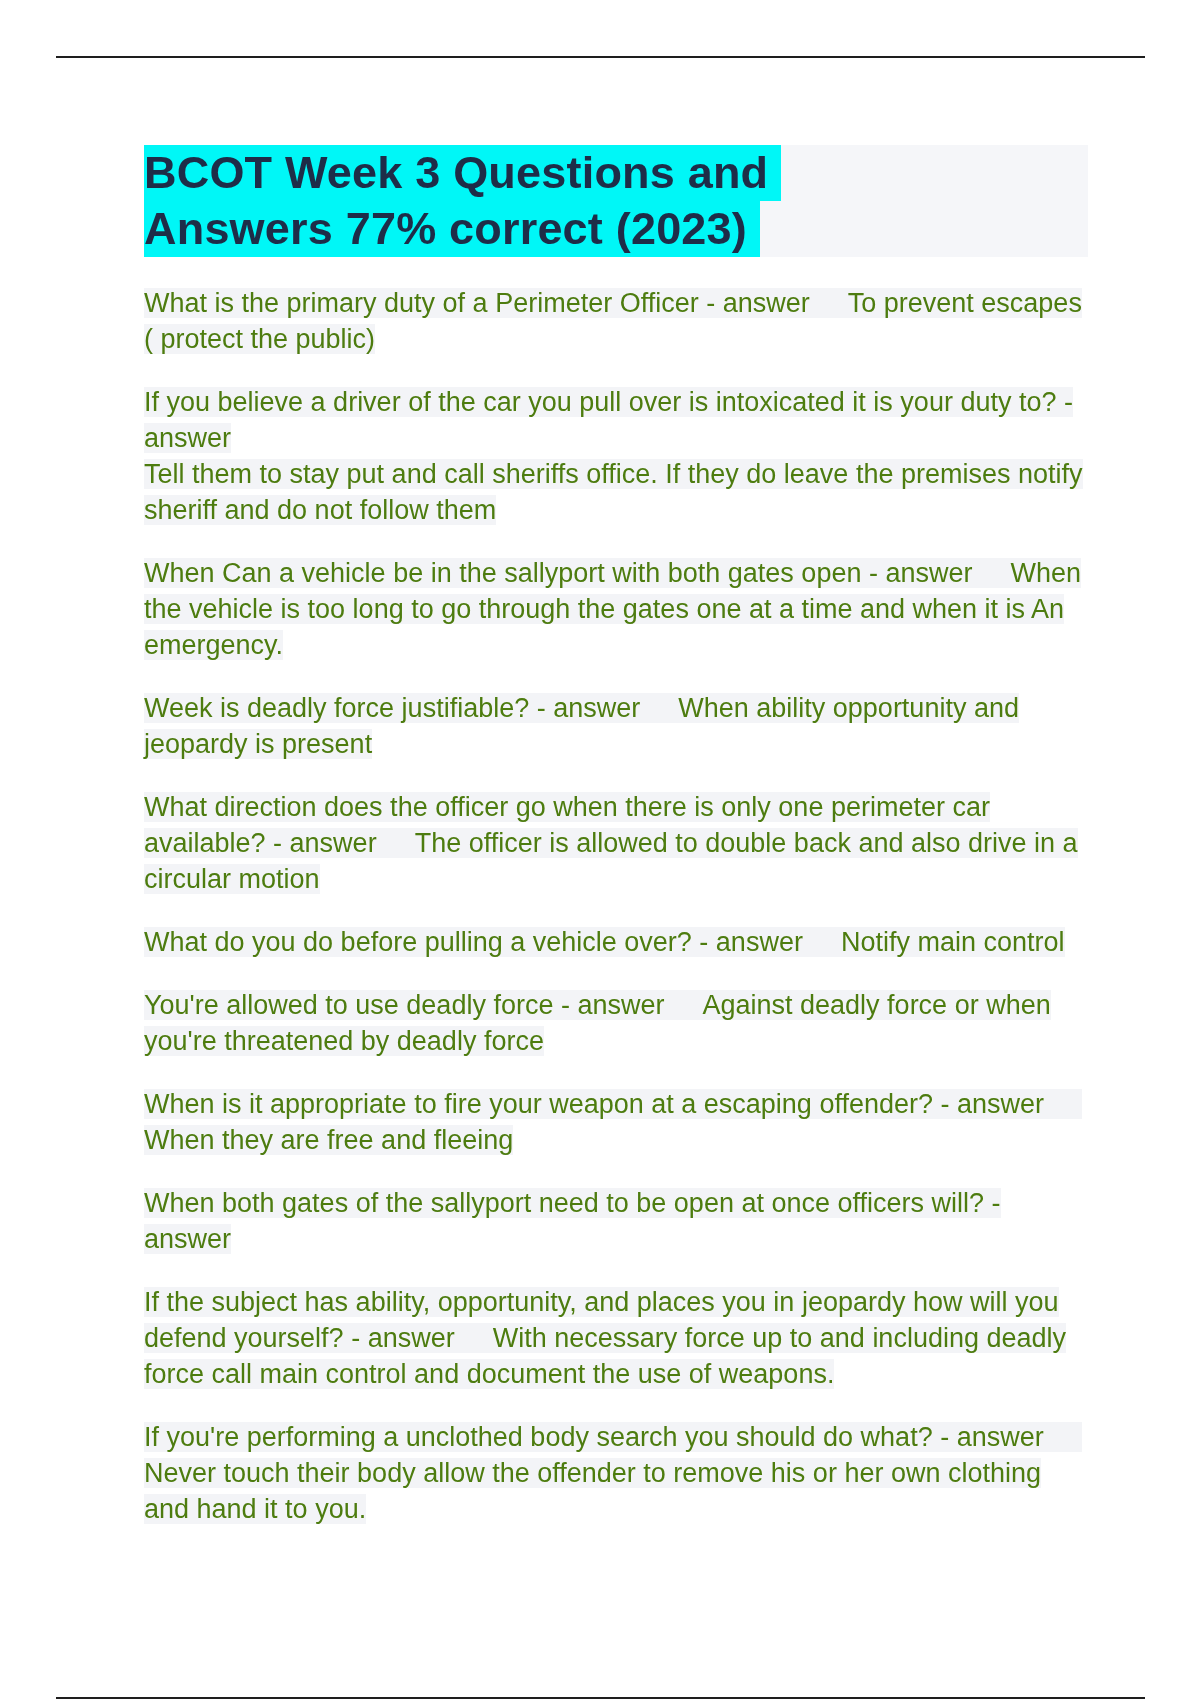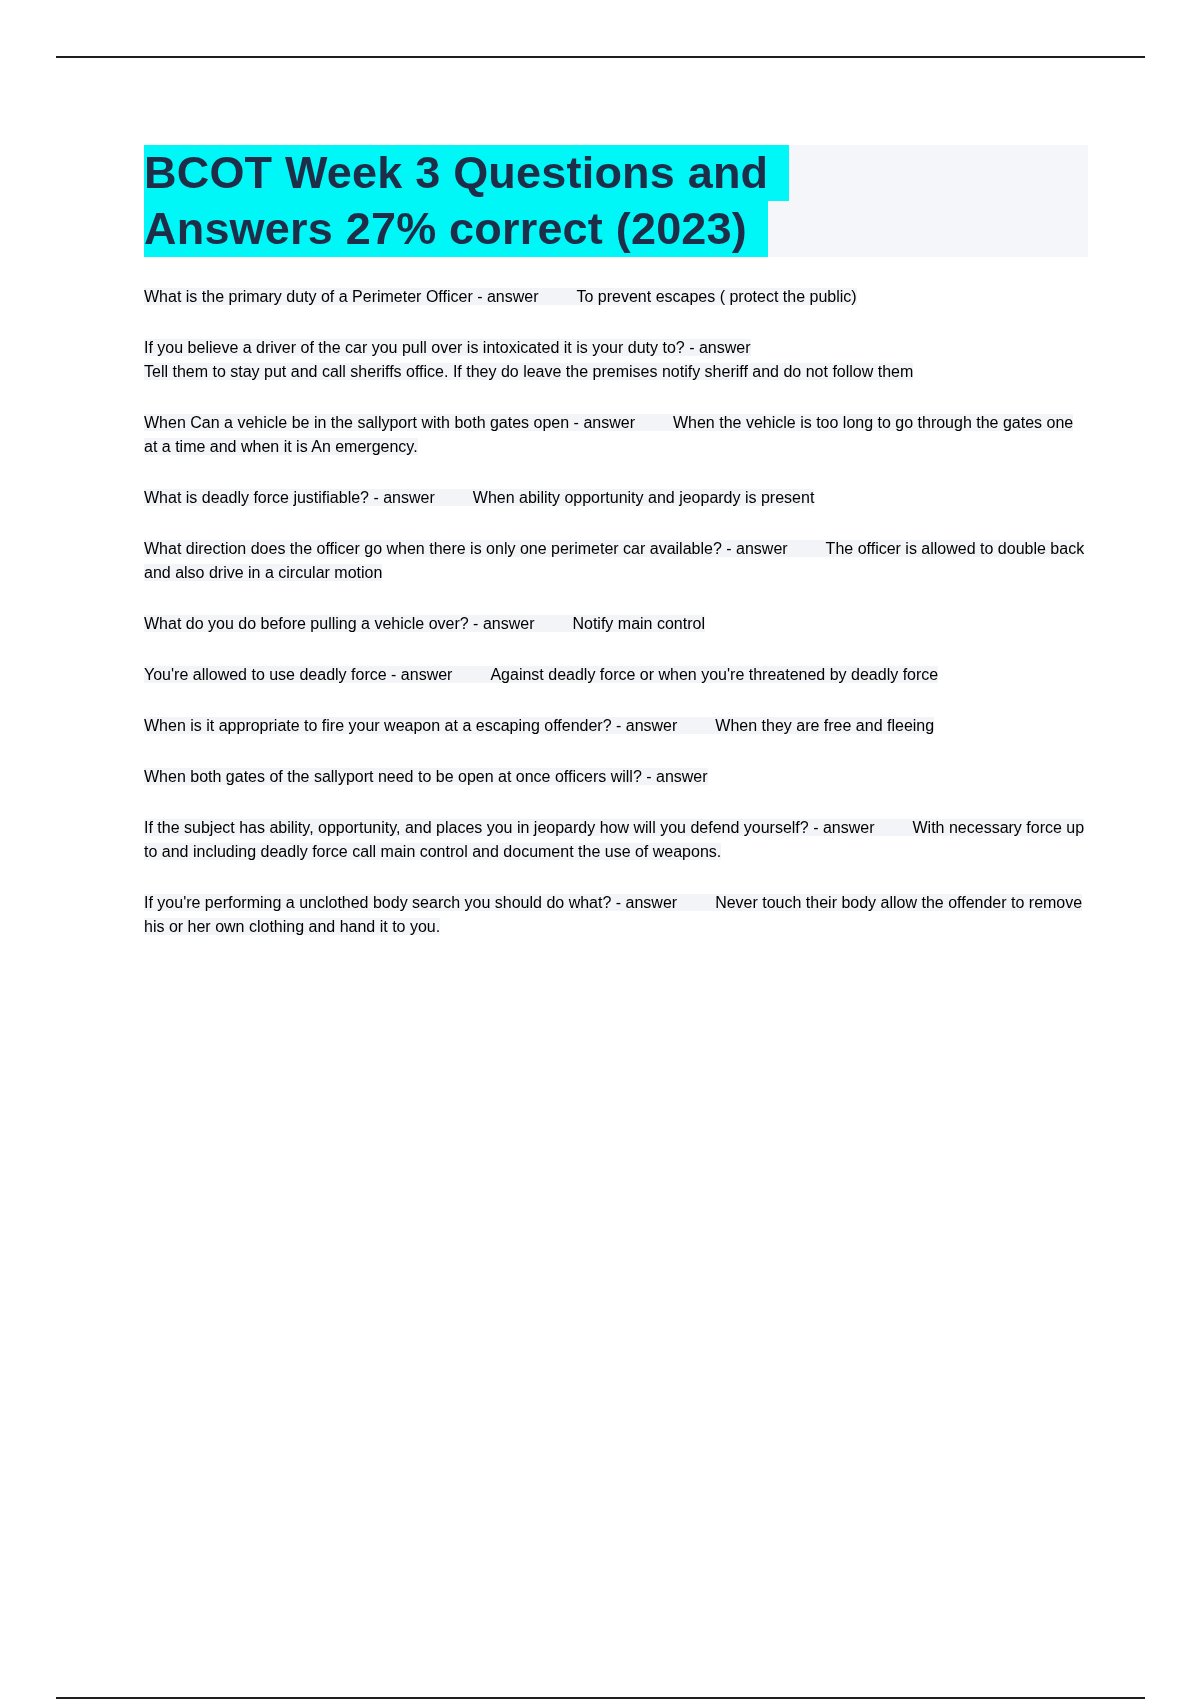--- a/index.html
+++ b/index.html
@@ -31,54 +31,54 @@
       margin: 0;
       font-weight: bold;
       font-size: 45px;
       line-height: 56px;
       color: #1e2d48;
       letter-spacing: 0.2px;
     }
     .title span {
       background: #00f7f7;
       display: inline-block;
-      padding-right: 21px;
+      padding-right: 13px;
     }
     .qa-list { margin-top: 28px; }
     .qa {
-      font-size: 16px;
-      line-height: 24px;
-      color: #000000;
+      font-size: 27px;
+      line-height: 36px;
+      color: #4d7c0f;
       margin-bottom: 27px;
     }
     .qa .hl {
       background: #f3f4f7;
       -webkit-box-decoration-break: clone;
       box-decoration-break: clone;
     }
     .qa .sep { display: inline-block; width: 38px; }
   </style>
 </head>
 <body>
 
 <div class="rule-top"></div>
 
 <div class="content">
   <div class="title-block">
     <h1 class="title">
       <span>BCOT Week 3 Questions and</span><br>
-      <span>Answers 27% correct (2023)</span>
+      <span>Answers 77% correct (2023)</span>
     </h1>
   </div>
 
   <div class="qa-list">
     <p class="qa"><span class="hl"><span>What is the primary duty of a Perimeter Officer</span><span> - answer</span><span class="sep"></span><span>To prevent escapes ( protect the public)</span></span></p>
     <p class="qa"><span class="hl"><span>If you believe a driver of the car you pull over is intoxicated it is your duty to?</span><span> - answer</span><br><span>Tell them to stay put and call sheriffs office. If they do leave the premises notify sheriff and do not follow them</span></span></p>
     <p class="qa"><span class="hl"><span>When Can a vehicle be in the sallyport with both gates open</span><span> - answer</span><span class="sep"></span><span>When the vehicle is too long to go through the gates one at a time and when it is An emergency.</span></span></p>
-    <p class="qa"><span class="hl"><span>What is deadly force justifiable?</span><span> - answer</span><span class="sep"></span><span>When ability opportunity and jeopardy is present</span></span></p>
+    <p class="qa"><span class="hl"><span>Week is deadly force justifiable?</span><span> - answer</span><span class="sep"></span><span>When ability opportunity and jeopardy is present</span></span></p>
     <p class="qa"><span class="hl"><span>What direction does the officer go when there is only one perimeter car available?</span><span> - answer</span><span class="sep"></span><span>The officer is allowed to double back and also drive in a circular motion</span></span></p>
     <p class="qa"><span class="hl"><span>What do you do before pulling a vehicle over?</span><span> - answer</span><span class="sep"></span><span>Notify main control</span></span></p>
     <p class="qa"><span class="hl"><span>You're allowed to use deadly force</span><span> - answer</span><span class="sep"></span><span>Against deadly force or when you're threatened by deadly force</span></span></p>
     <p class="qa"><span class="hl"><span>When is it appropriate to fire your weapon at a escaping offender?</span><span> - answer</span><span class="sep"></span><span>When they are free and fleeing</span></span></p>
     <p class="qa"><span class="hl"><span>When both gates of the sallyport need to be open at once officers will?</span><span> - answer</span><br></span></p>
     <p class="qa"><span class="hl"><span>If the subject has ability, opportunity, and places you in jeopardy how will you defend yourself?</span><span> - answer</span><span class="sep"></span><span>With necessary force up to and including deadly force call main control and document the use of weapons.</span></span></p>
     <p class="qa"><span class="hl"><span>If you're performing a unclothed body search you should do what?</span><span> - answer</span><span class="sep"></span><span>Never touch their body allow the offender to remove his or her own clothing and hand it to you.</span></span></p>
   </div>
 </div>
 

